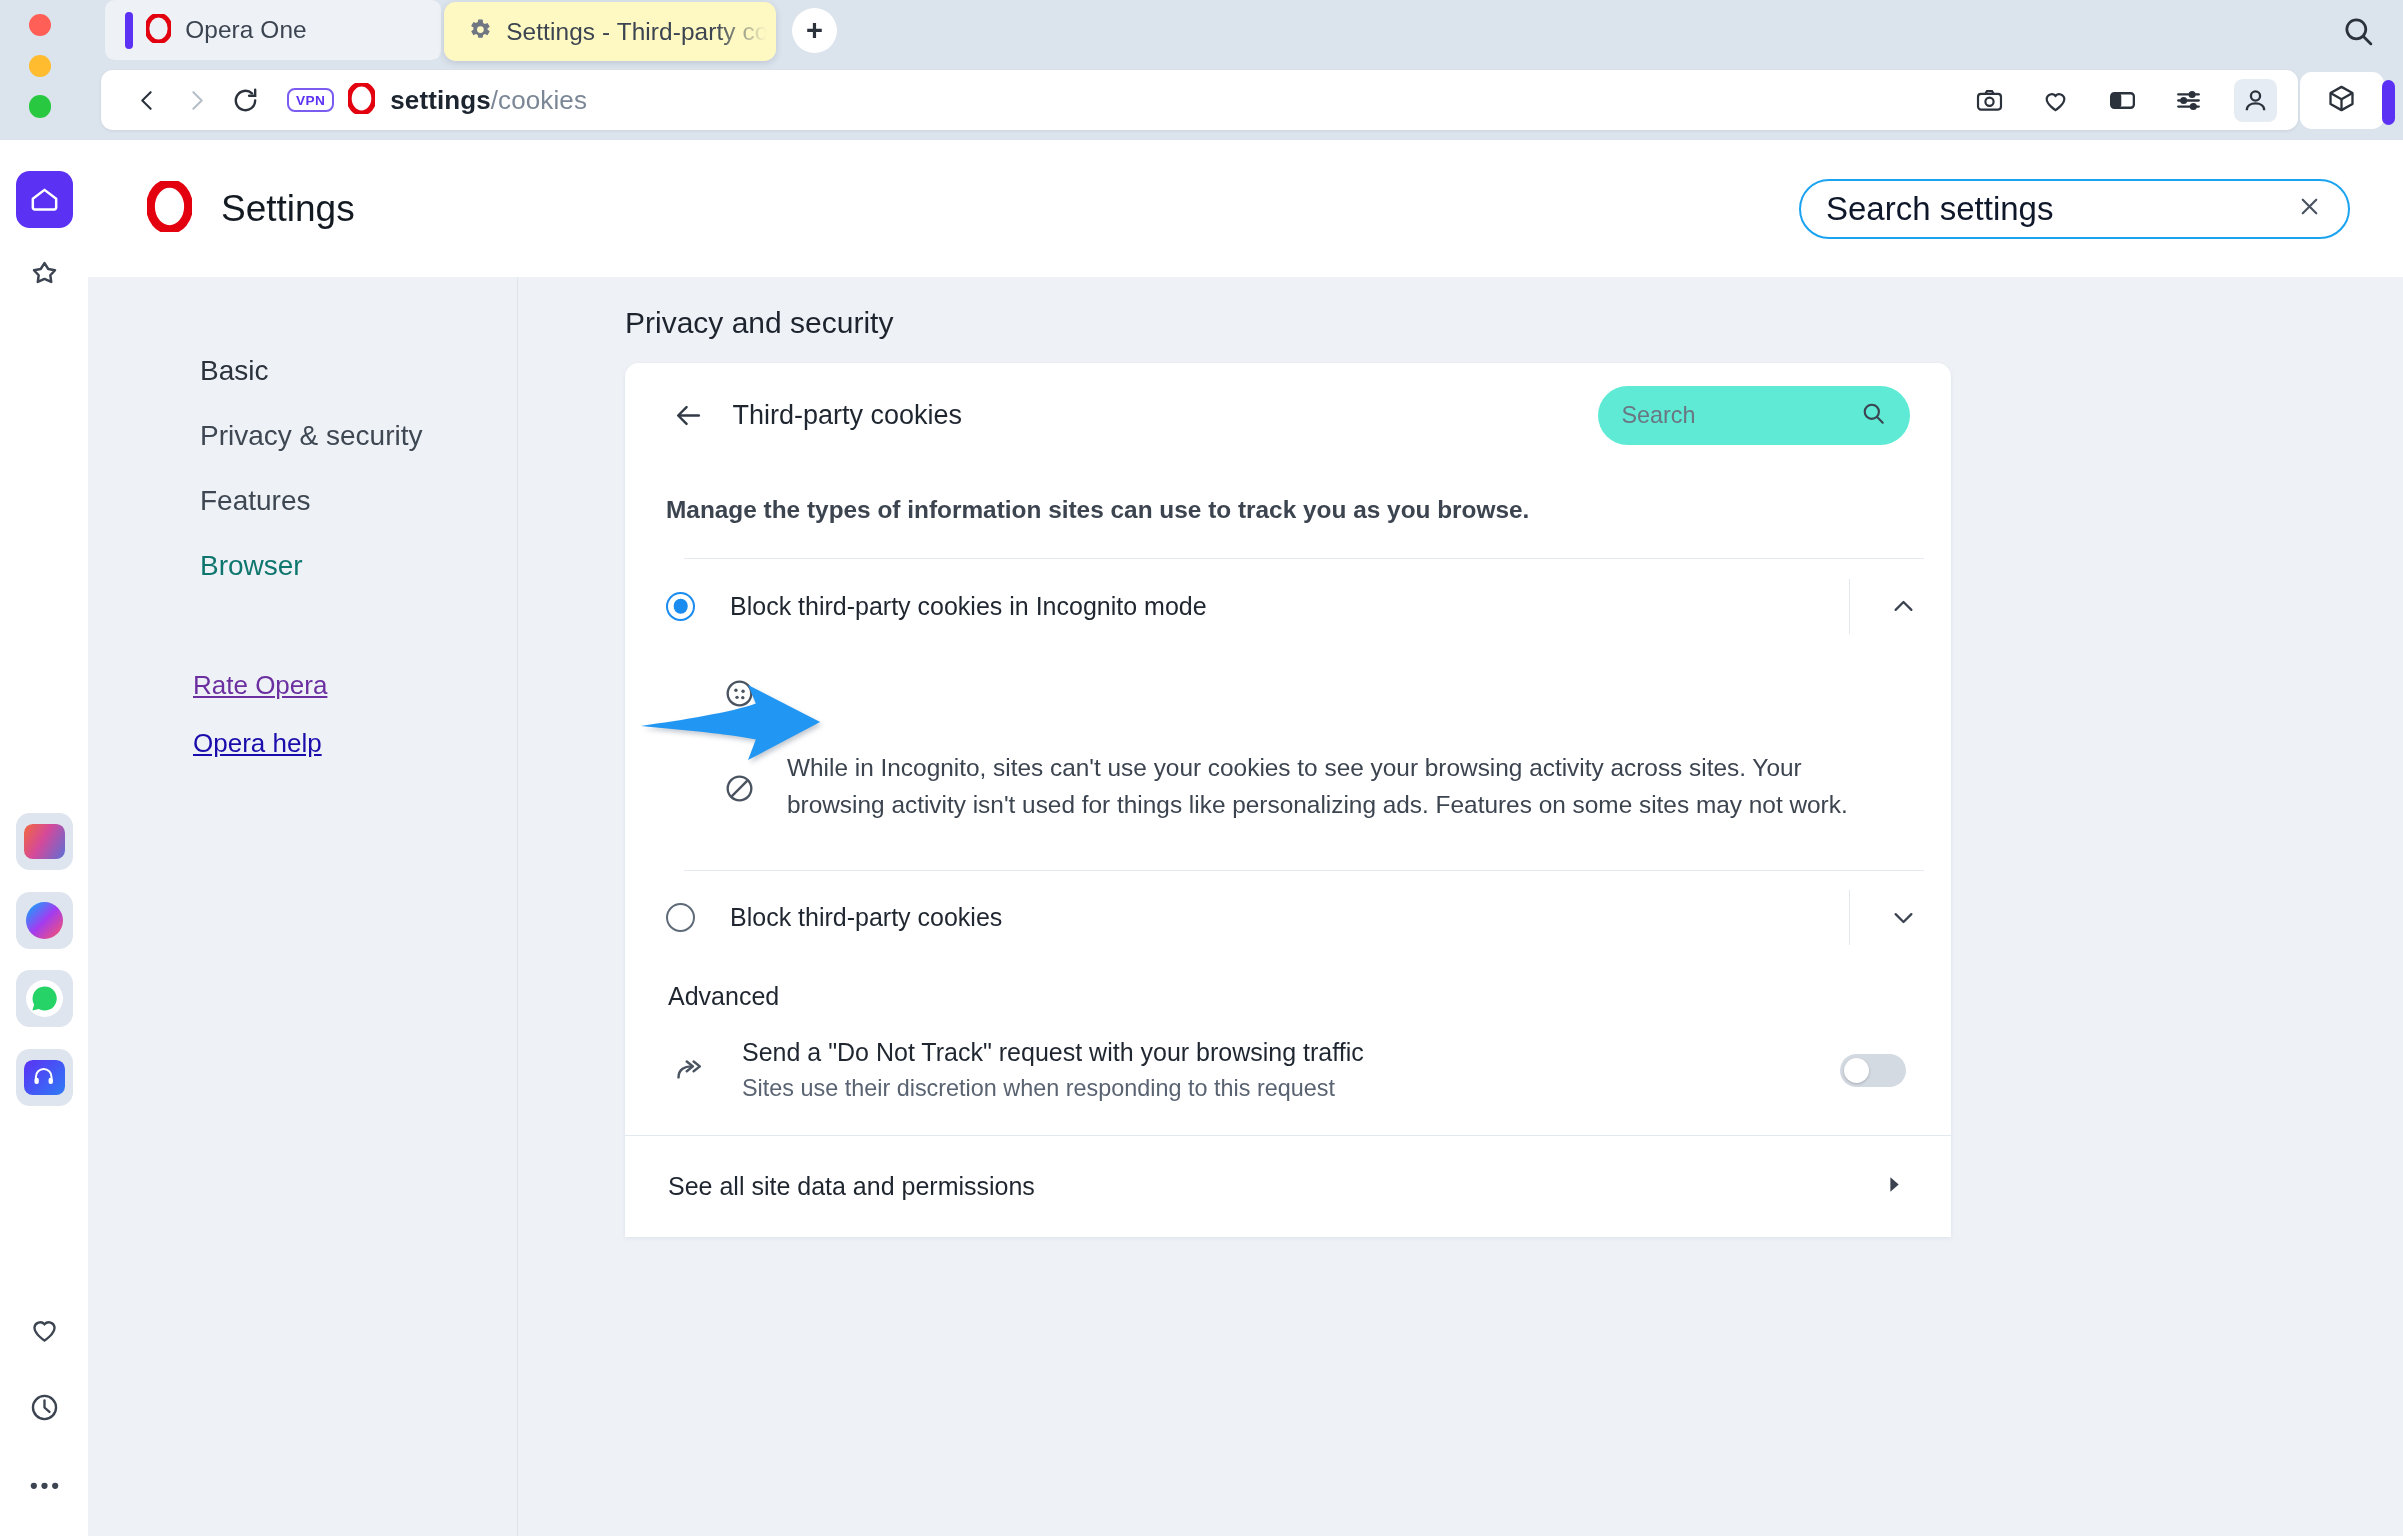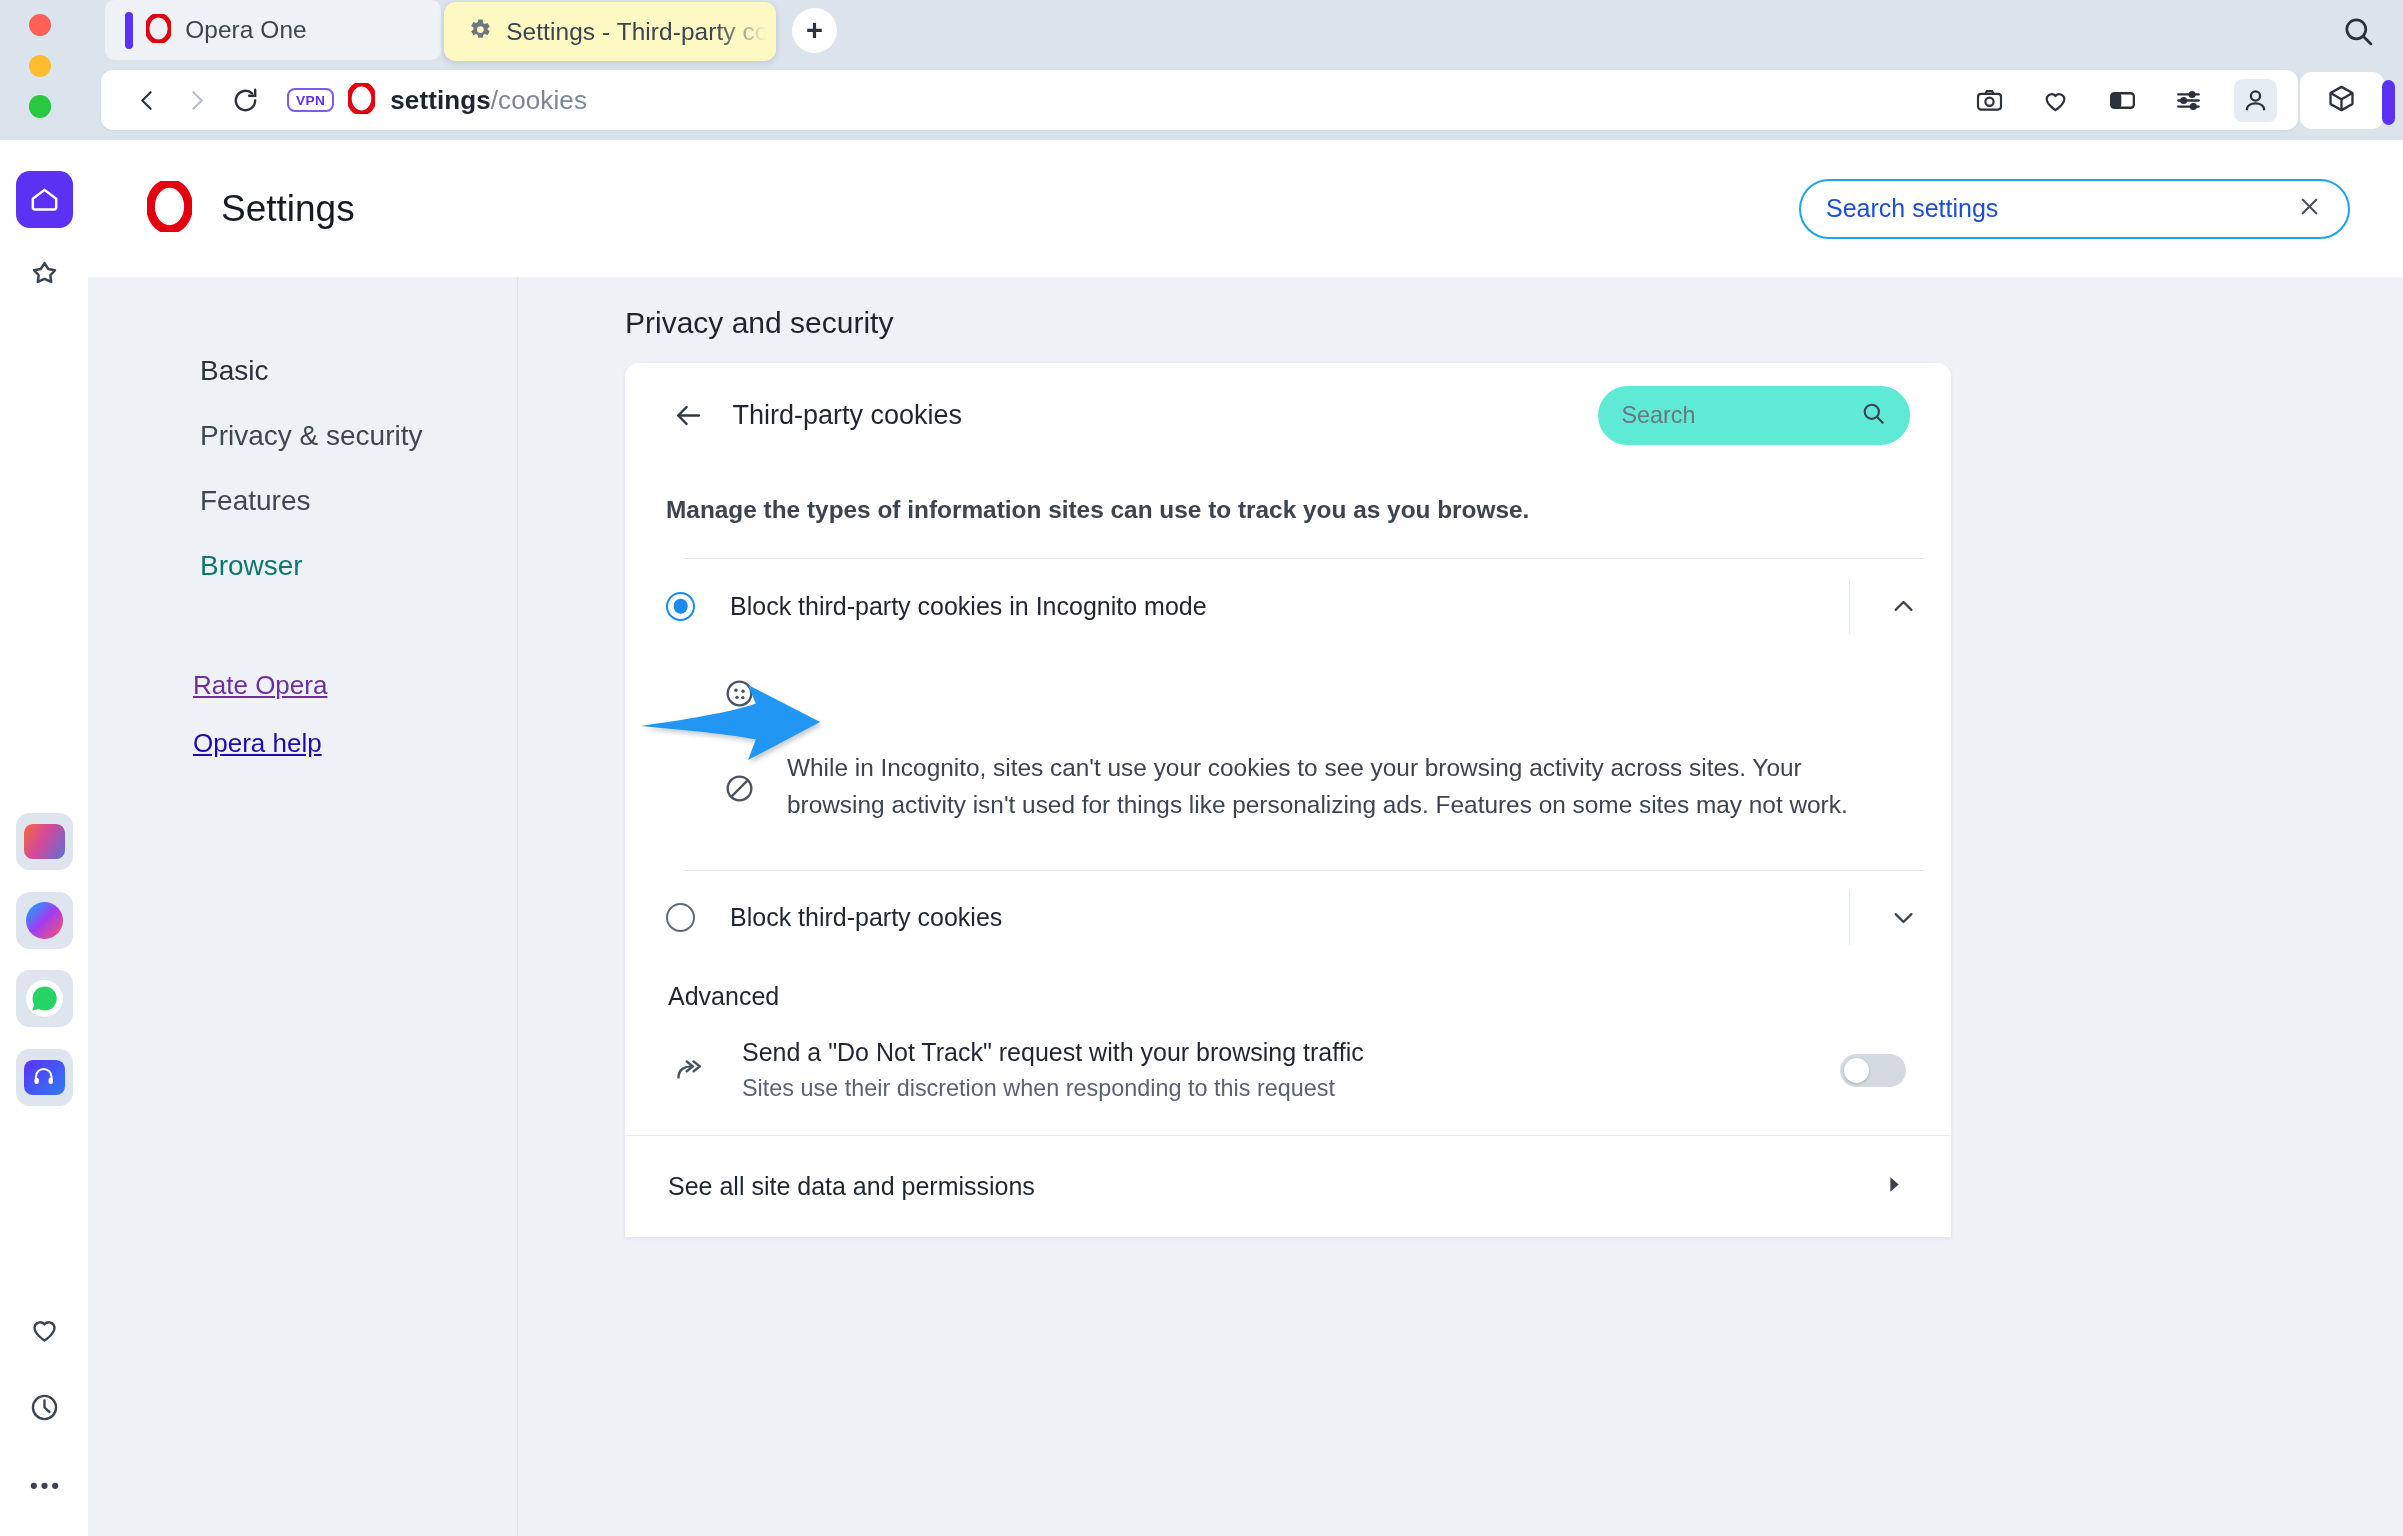--- a/index.html
+++ b/index.html
@@ -132,21 +132,21 @@
     display: flex; align-items: center; padding: 0 53px 0 59px;
   }
   .settings-title-wrap { display: flex; align-items: center; gap: 29px; }
   .settings-title { font-size: 37px; color: #131a22; font-weight: 400; }
   .search-settings {
     margin-left: auto; width: 551px; height: 60px;
     border: 2px solid #1aa3f0; border-radius: 33px;
     display: flex; align-items: center; padding: 0 25px;
     background: #ffffff;
   }
-  .search-settings .ph { font-size: 25px; color: #1d4ed8; text-align: right; }
+  .search-settings .ph { font-size: 33px; color: #0f172a; text-align: right; }
   .search-settings .x { margin-left: auto; }
 
   
   .content {
     position: absolute; left: 88px; right: 0; top: 277px; bottom: 0;
     background: #eef2f7; overflow: hidden;
   }
   .content-inner { position: absolute; left: 478px; right: 0; top: 0; bottom: 0; }
   .page-heading {
     font-size: 30px; color: #1d242e; margin: 29px 0 23.4px 59px;

